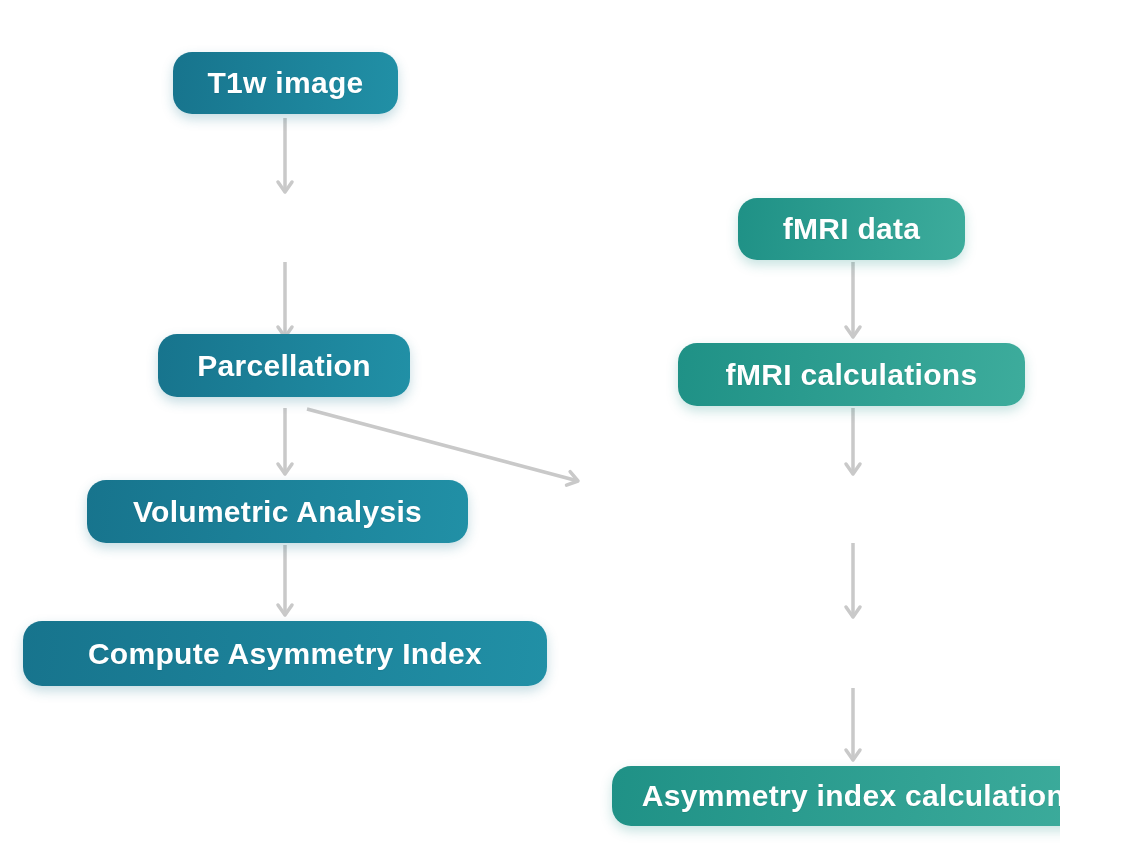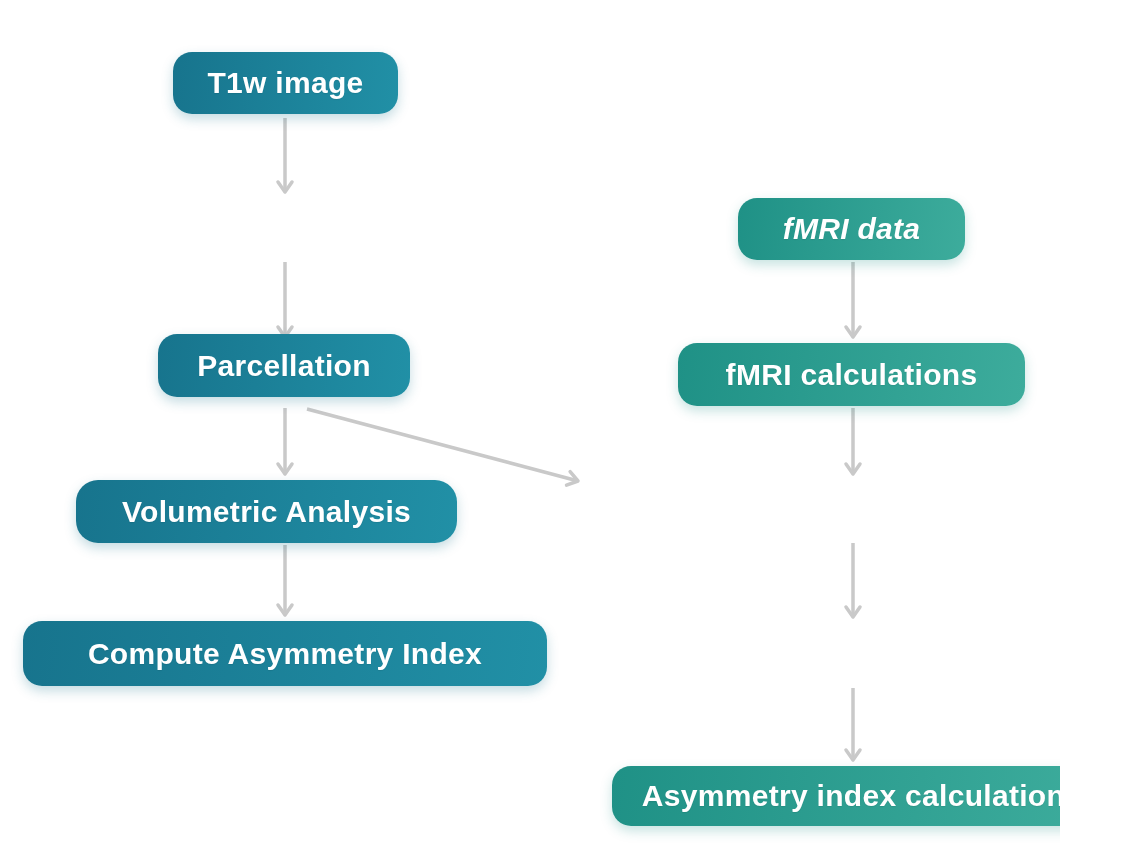--- a/index.html
+++ b/index.html
@@ -53,23 +53,23 @@
     box-shadow: 0 5px 12px rgba(23, 116, 141, 0.25);
   }
   .node.functional {
     background: linear-gradient(97deg, var(--green-a, #1f9186), var(--green-b, #3dac9c));
     box-shadow: 0 5px 12px rgba(31, 145, 134, 0.25);
   }
   
   #n-t1w   { left: 173px; top: 24px;  width: 225px; height: 62px; }
   #n-prep  { left: 155px; top: 170px; width: 262px; height: 62px; }
   #n-parc  { left: 158px; top: 306px; width: 252px; height: 63px; }
-  #n-vol   { left: 76px;  top: 452px; width: 381px; height: 63px; border-radius: 22px; }
+  #n-vol   { left: 87px;  top: 452px; width: 381px; height: 63px; }
   #n-cai   { left: 23px;  top: 593px; width: 524px; height: 65px; }
-  #n-fmri  { left: 738px; top: 170px; width: 227px; height: 62px; font-style: italic; }
+  #n-fmri  { left: 738px; top: 170px; width: 227px; height: 62px; }
   #n-fprep { left: 678px; top: 315px; width: 347px; height: 63px; }
   #n-seed  { left: 583px; top: 452px; width: 540px; height: 61px; }
   #n-graph { left: 613px; top: 595px; width: 482px; height: 63px; }
   #n-aic   { left: 612px; top: 738px; width: 483px; height: 60px; }
 </style>
 </head>
 <body>
 
 <div class="canvas">
 

